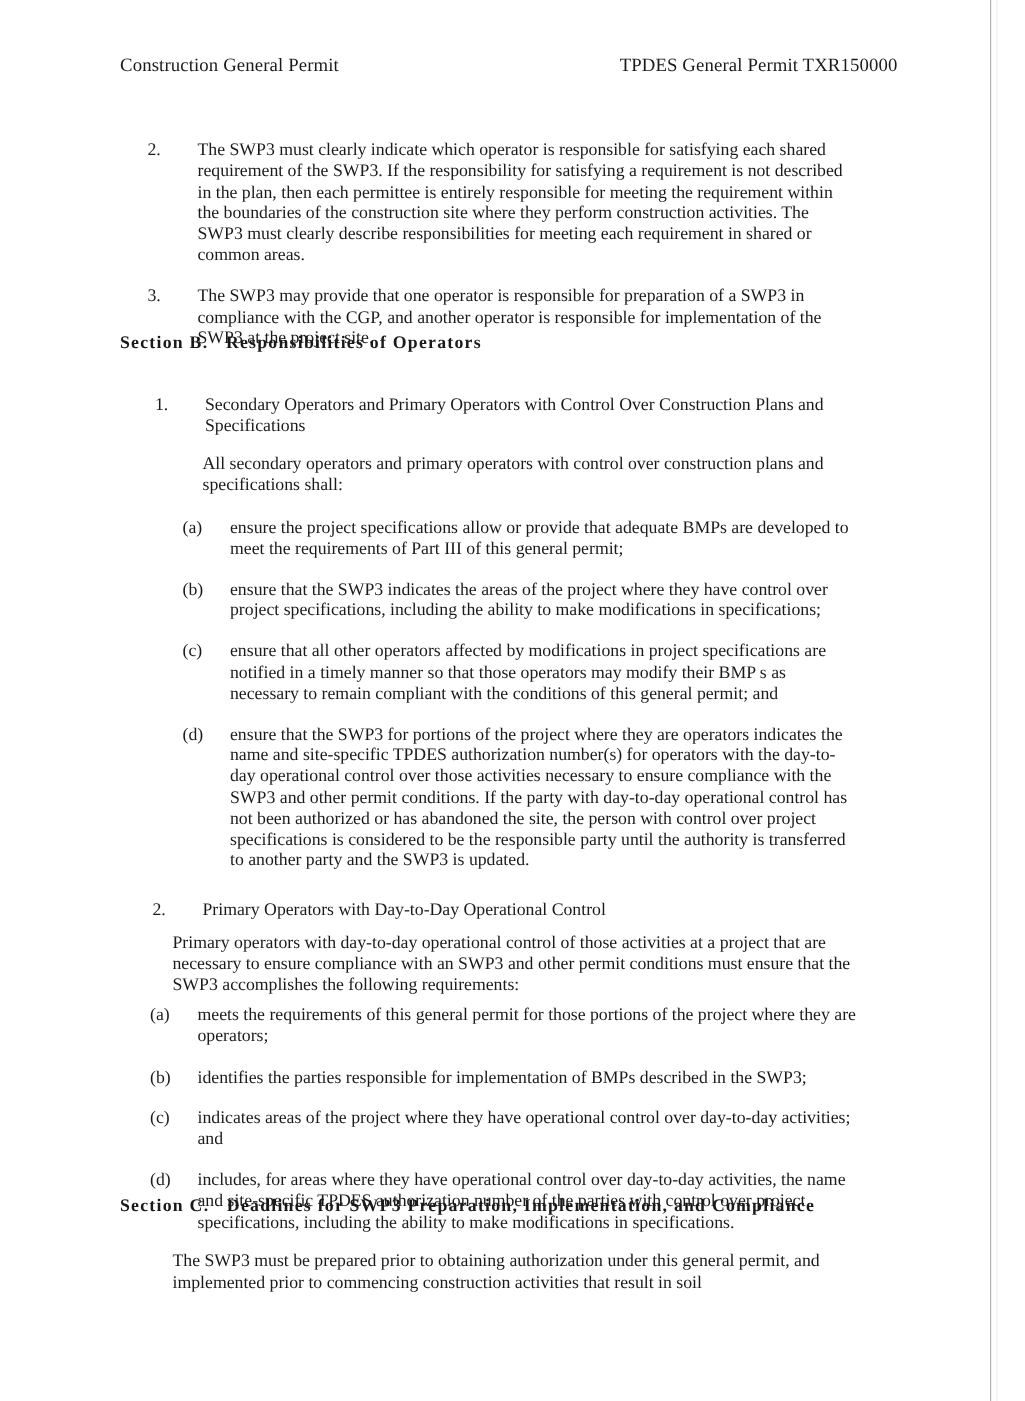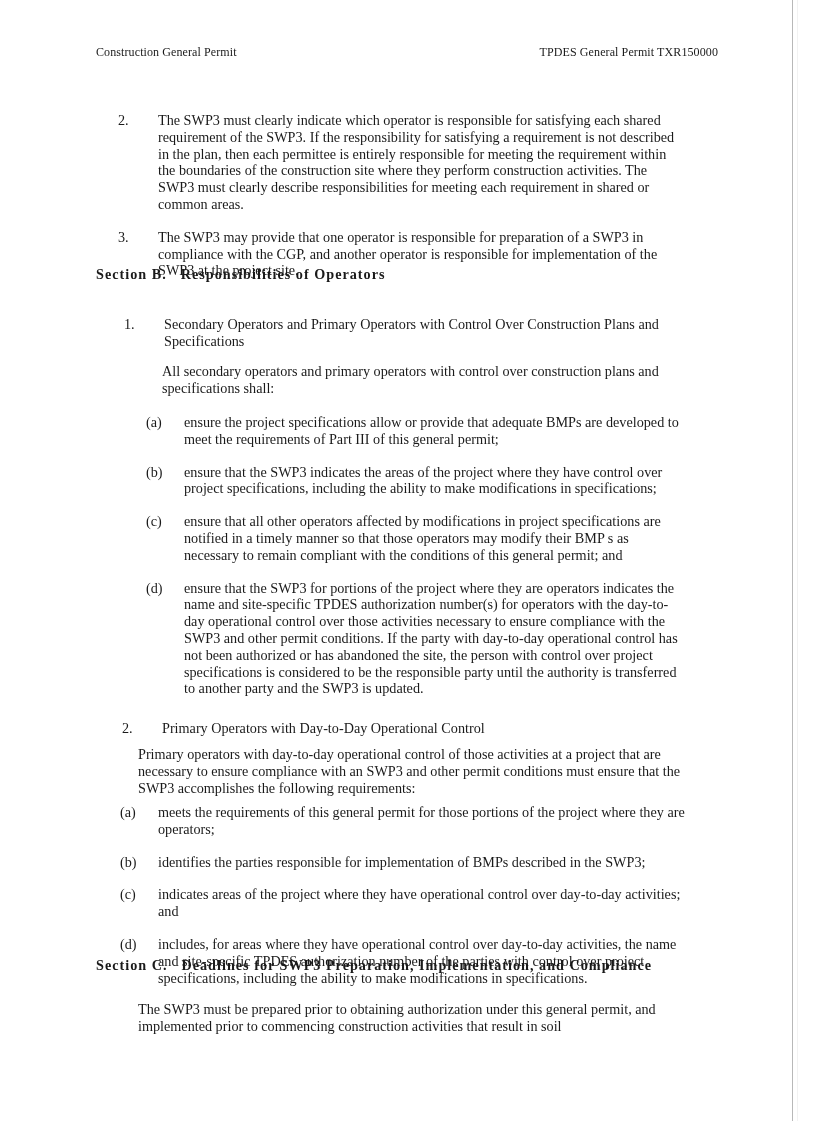--- a/index.html
+++ b/index.html
@@ -1,21 +1,21 @@
 <!DOCTYPE html>
 <html><head>
 <meta charset="utf-8">
 <style>
   html, body { margin: 0; padding: 0; background: #ffffff; }
   body { width: 820px; height: 1121px; position: relative; overflow: hidden;
          font-family: "Liberation Serif", "DejaVu Serif", serif; color: #1a1a1a; }
   .edge-line { position: absolute; left: 792px; top: 0; width: 1px; height: 1121px; background: #b8b8b8; }
   .edge-line2 { position: absolute; left: 797px; top: 0; width: 1px; height: 1121px; background: #f2f2f2; }
   .page { position: absolute; left: 0; top: 0; width: 790px; height: 1121px; }
-  .hdr { position: absolute; top: 45px; font-size: 12px; letter-spacing: 0.1px; }
+  .hdr { position: absolute; top: 45px; font-size: 15px; letter-spacing: 0.1px; }
   .hdr-left { left: 96px; }
   .hdr-right { right: 72px; }
   .block { position: absolute; font-size: 14.2px; line-height: 16.8px; }
   .item { position: relative; padding-left: 24px; }
   .item .num { position: absolute; left: 0; top: 0; }
   .sub { position: relative; padding-left: 22px; }
   .sub .lbl { position: absolute; left: 0; top: 0; }
   .sec { position: absolute; left: 96px; font-weight: bold; font-size: 14.2px; letter-spacing: 1px; }
   .sec .gap { display: inline-block; width: 14px; }
   .footer { position: absolute; top: 1042px; left: 0; width: 790px; text-align: center; font-size: 14.5px; }

